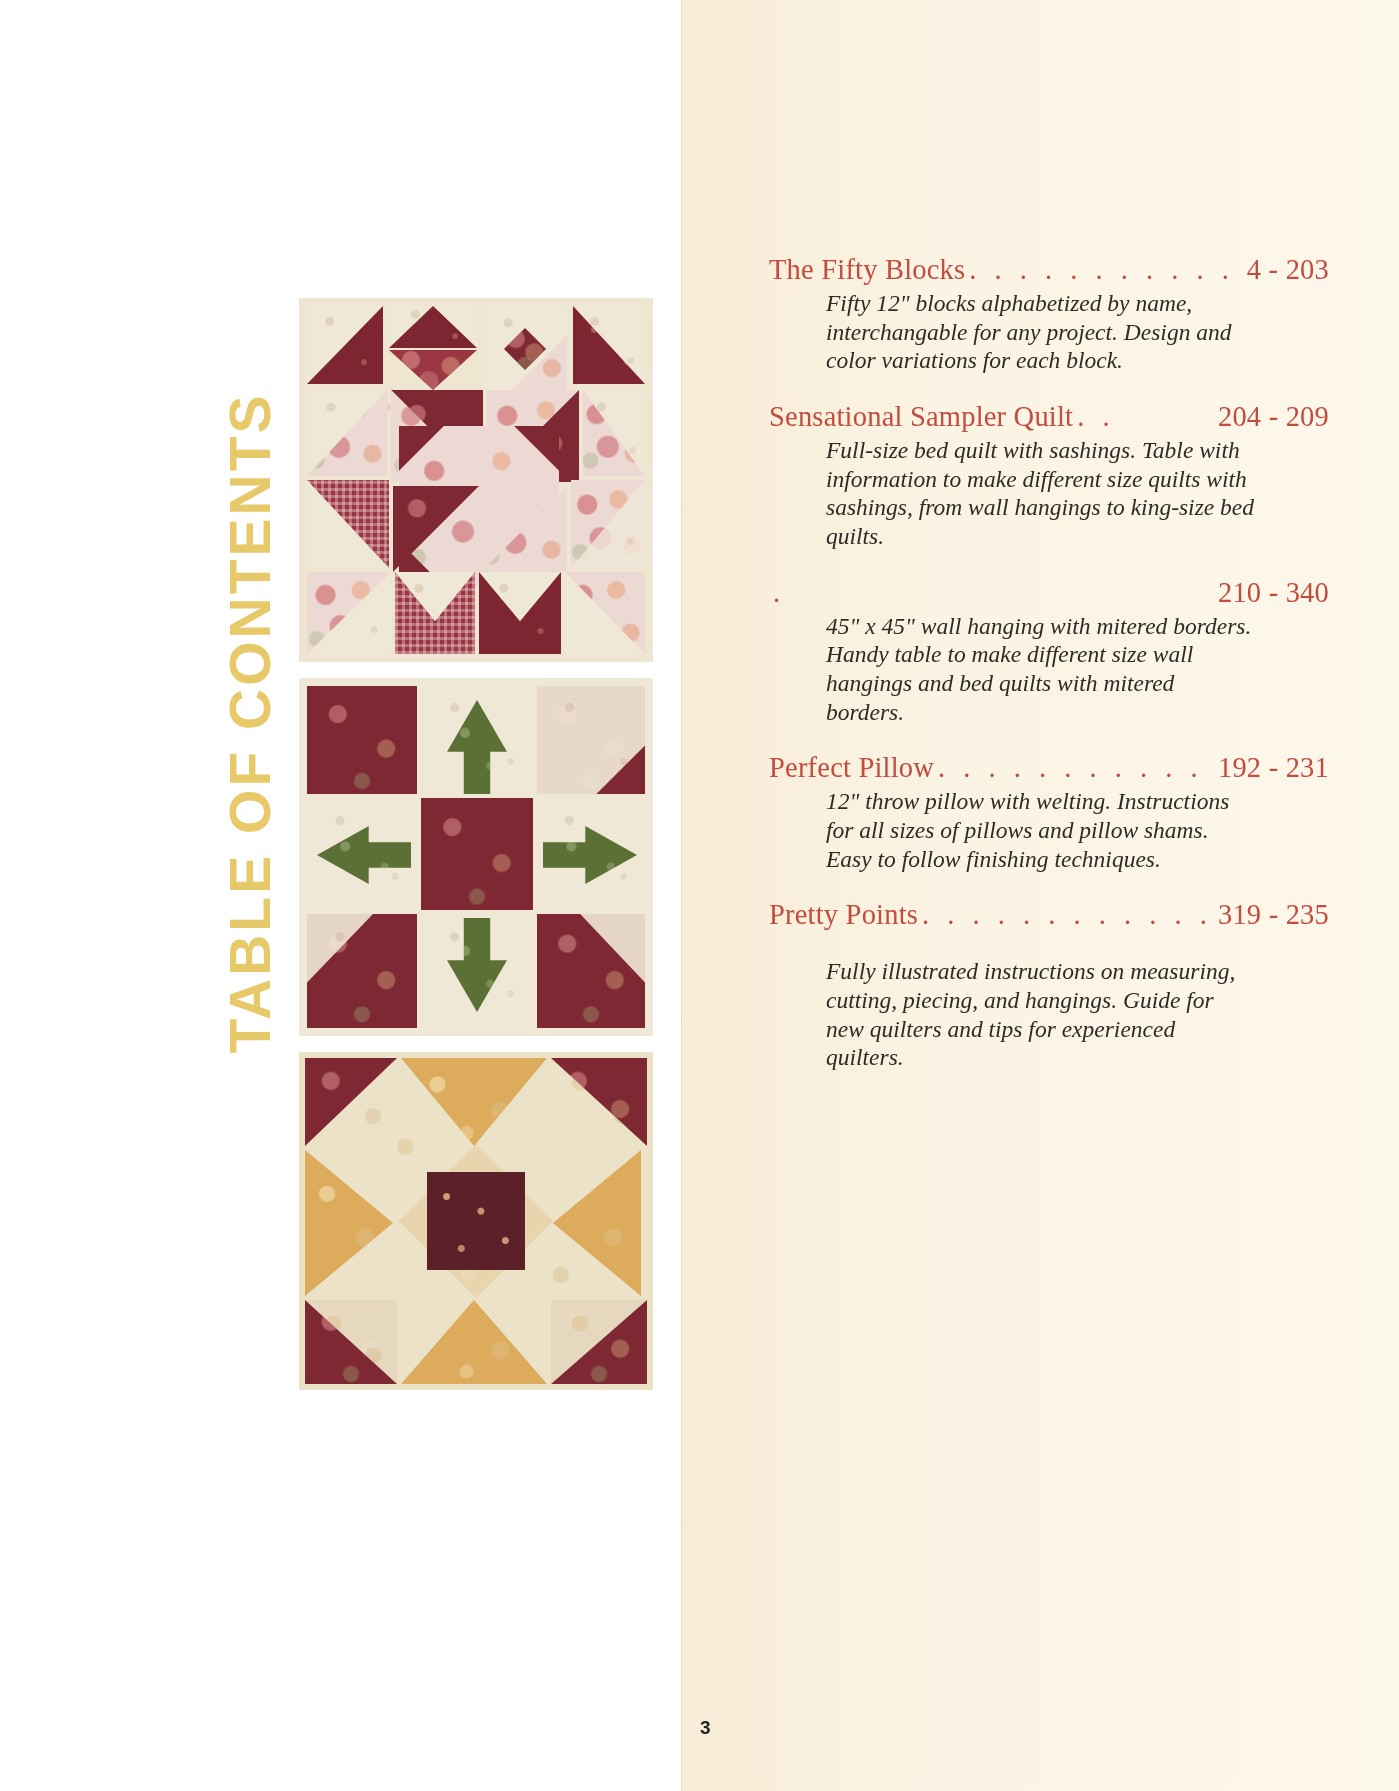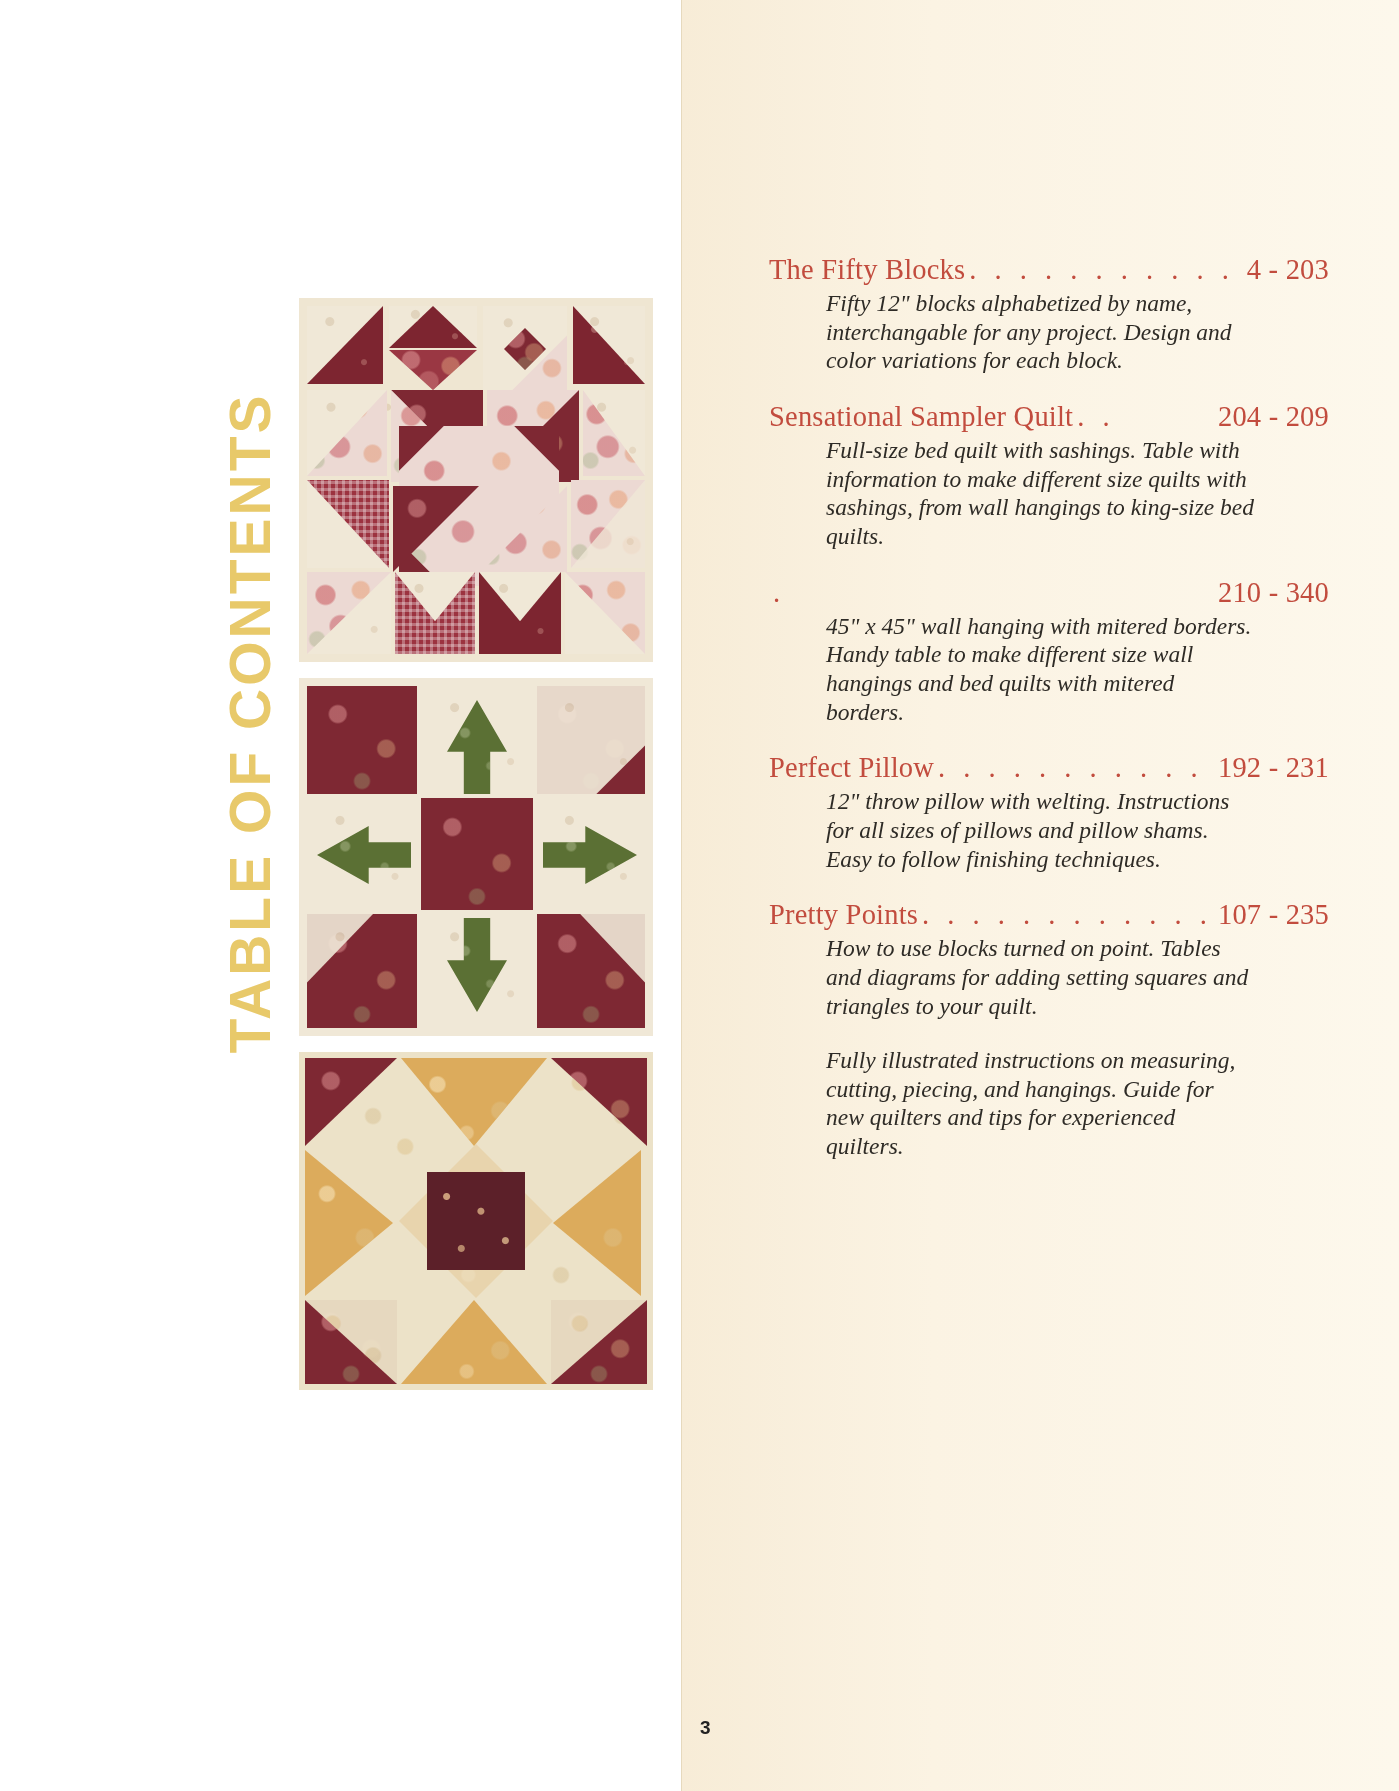--- a/index.html
+++ b/index.html
@@ -345,23 +345,22 @@
           <span class="entry-leader">. . . . . . . . . . . . .</span>
           <span class="entry-pages">192 - 231</span>
         </div>
         <div class="entry-desc">12" throw pillow with welting. Instructions for all sizes of pillows and pillow shams. Easy to follow finishing techniques.</div>
       </div>
 
       <div class="toc-entry">
         <div class="entry-head">
           <span class="entry-title">Pretty Points</span>
           <span class="entry-leader">. . . . . . . . . . . . .</span>
-          <span class="entry-pages">107 - 235</span>
-        </div>
-        <div class="entry-desc">How to use blocks turned on point. Tables and diagrams for adding setting squares and triangles to your quilt.</div>
+          <span class="entry-pages">319 - 235</span>
+        </div>
       </div>
 
       <div class="toc-entry">
         <div class="entry-desc">Fully illustrated instructions on measuring, cutting, piecing, and hangings. Guide for new quilters and tips for experienced quilters.</div>
       </div>
 
     </div>
 
     <div class="page-number">3</div>
   </div>

